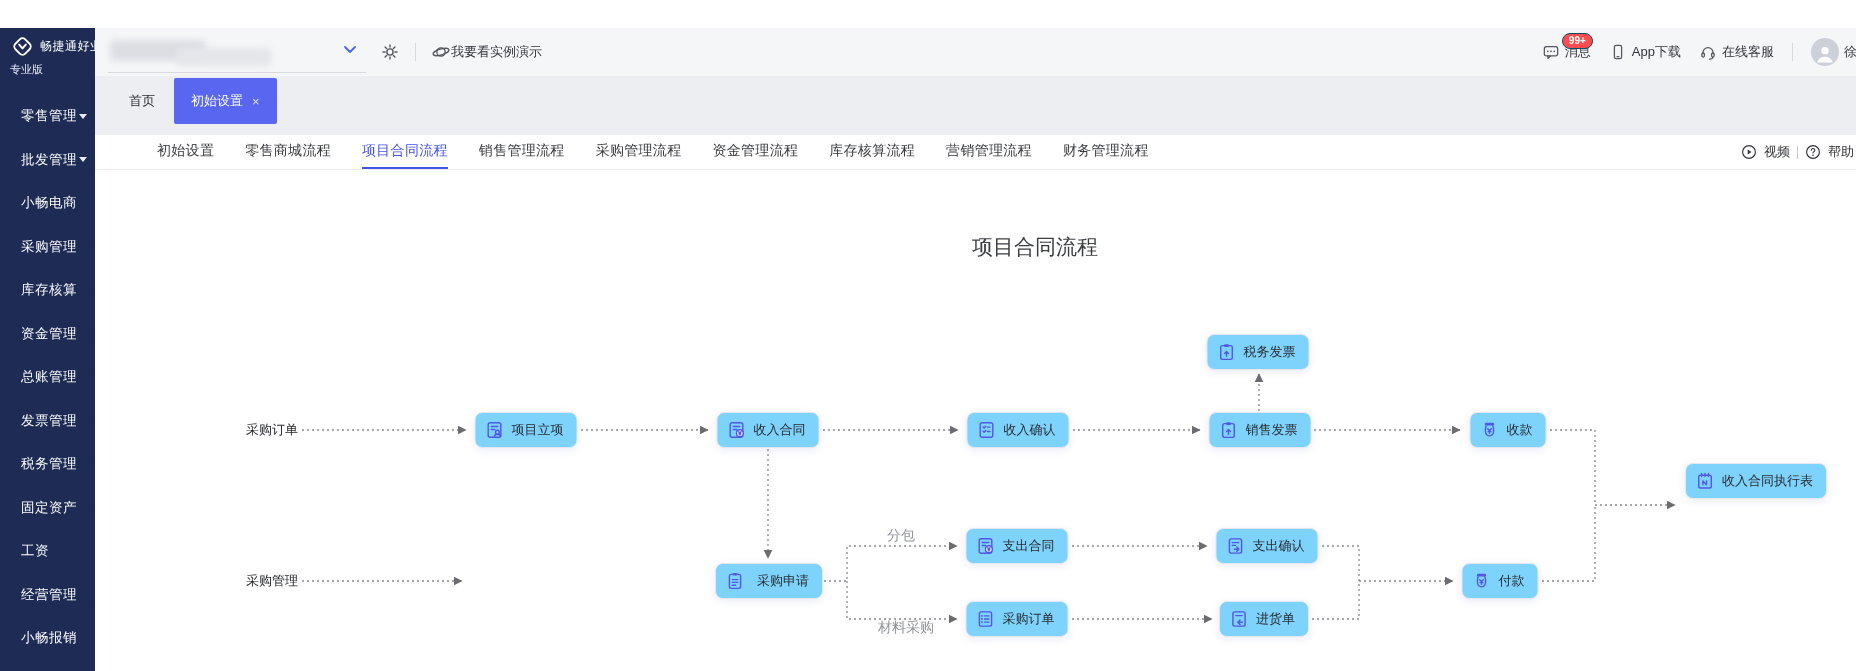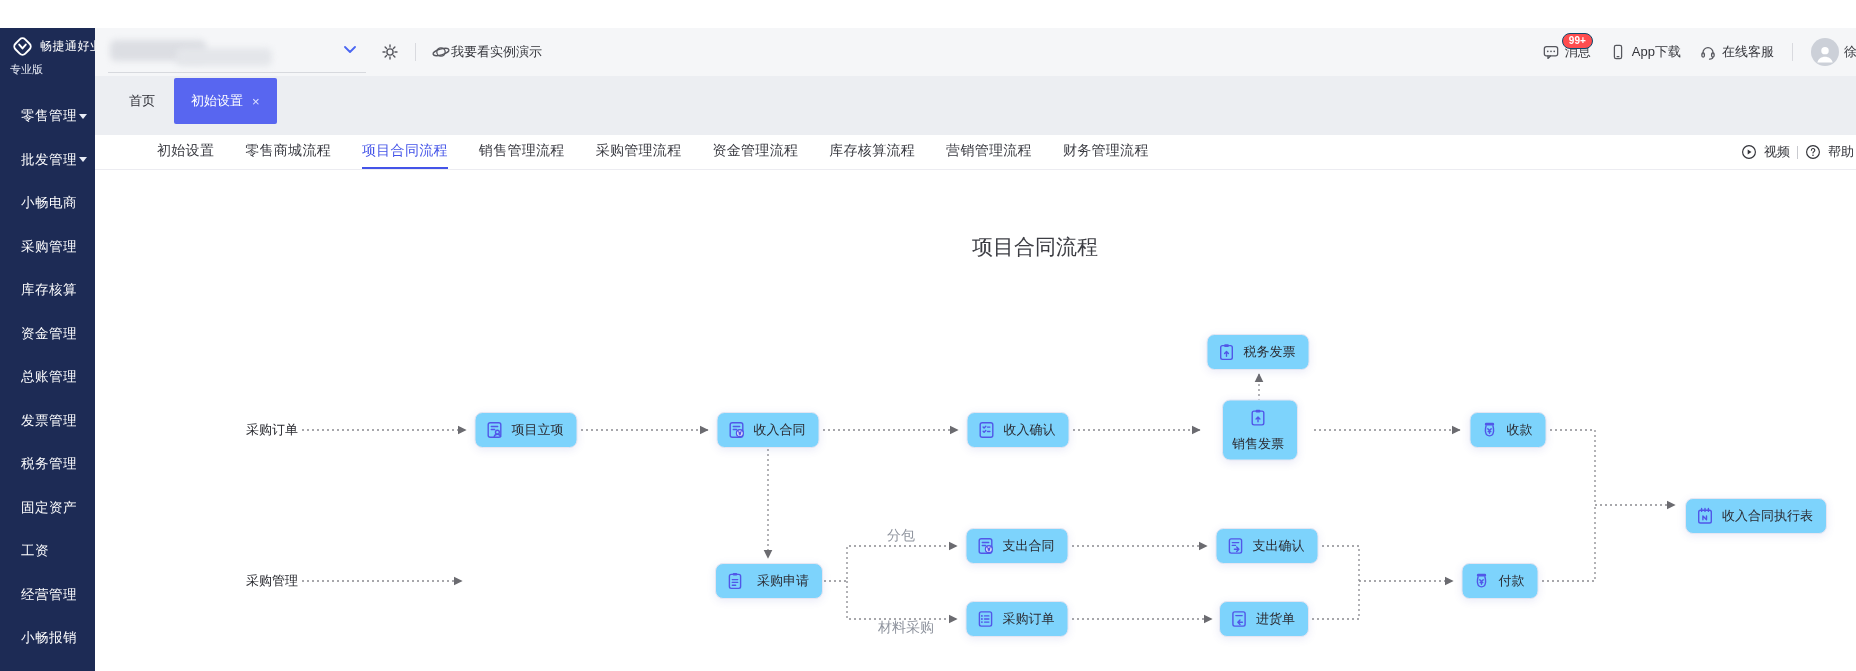--- a/index.html
+++ b/index.html
@@ -382,21 +382,21 @@
           <use href="#i-doc-yuan"></use>
         </svg>
         <span>收入合同</span>
       </div>
       <div class="fnode" style="left: 1018px; top: 430px;">
         <svg class="nicon">
           <use href="#i-doc-check"></use>
         </svg>
         <span>收入确认</span>
       </div>
-      <div class="fnode" style="left: 1260px; top: 430px; flex-direction: column;">
+      <div class="fnode" style="left: 1260px; top: 430px;">
         <svg class="nicon">
           <use href="#i-invoice"></use>
         </svg>
         <span>销售发票</span>
       </div>
       <div class="fnode" style="left: 1508px; top: 430px;">
         <svg class="nicon">
           <use href="#i-money"></use>
         </svg>
         <span>收款</span>
@@ -436,21 +436,21 @@
           <use href="#i-list"></use>
         </svg>
         <span>采购订单</span>
       </div>
       <div class="fnode" style="left: 1264px; top: 619px;">
         <svg class="nicon">
           <use href="#i-doc-in"></use>
         </svg>
         <span>进货单</span>
       </div>
-      <div class="fnode" style="left: 1756px; top: 516px;">
+      <div class="fnode" style="left: 1756px; top: 481px;">
         <svg class="nicon">
           <use href="#i-calendar"></use>
         </svg>
         <span>收入合同执行表</span>
       </div>
       <div class="flabel" style="left: 272px; top: 430px;">采购订单</div>
       <div class="flabel" style="left: 272px; top: 581px;">采购管理</div>
       <div class="elabel" style="left: 901px; top: 536px;">分包</div>
       <div class="elabel" style="left: 906px; top: 628px;">材料采购</div>
     </div>

